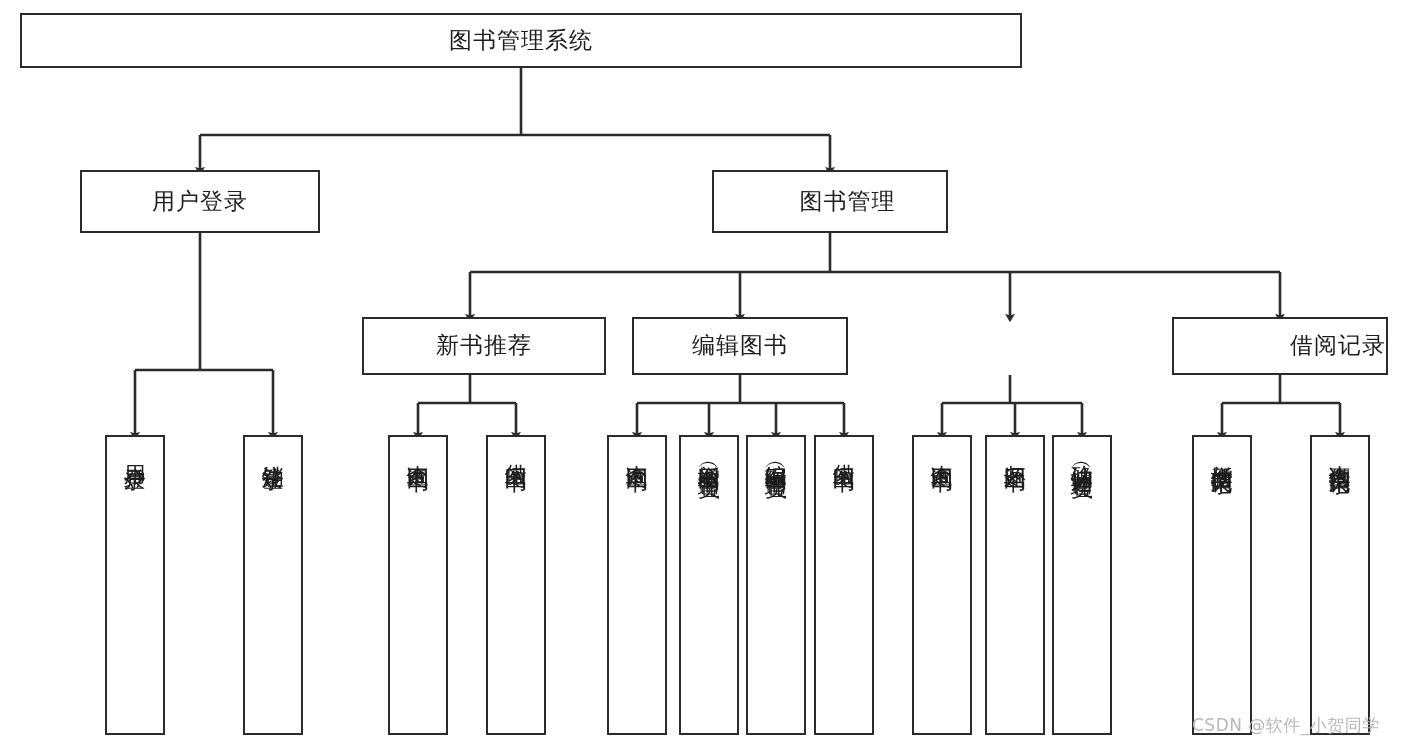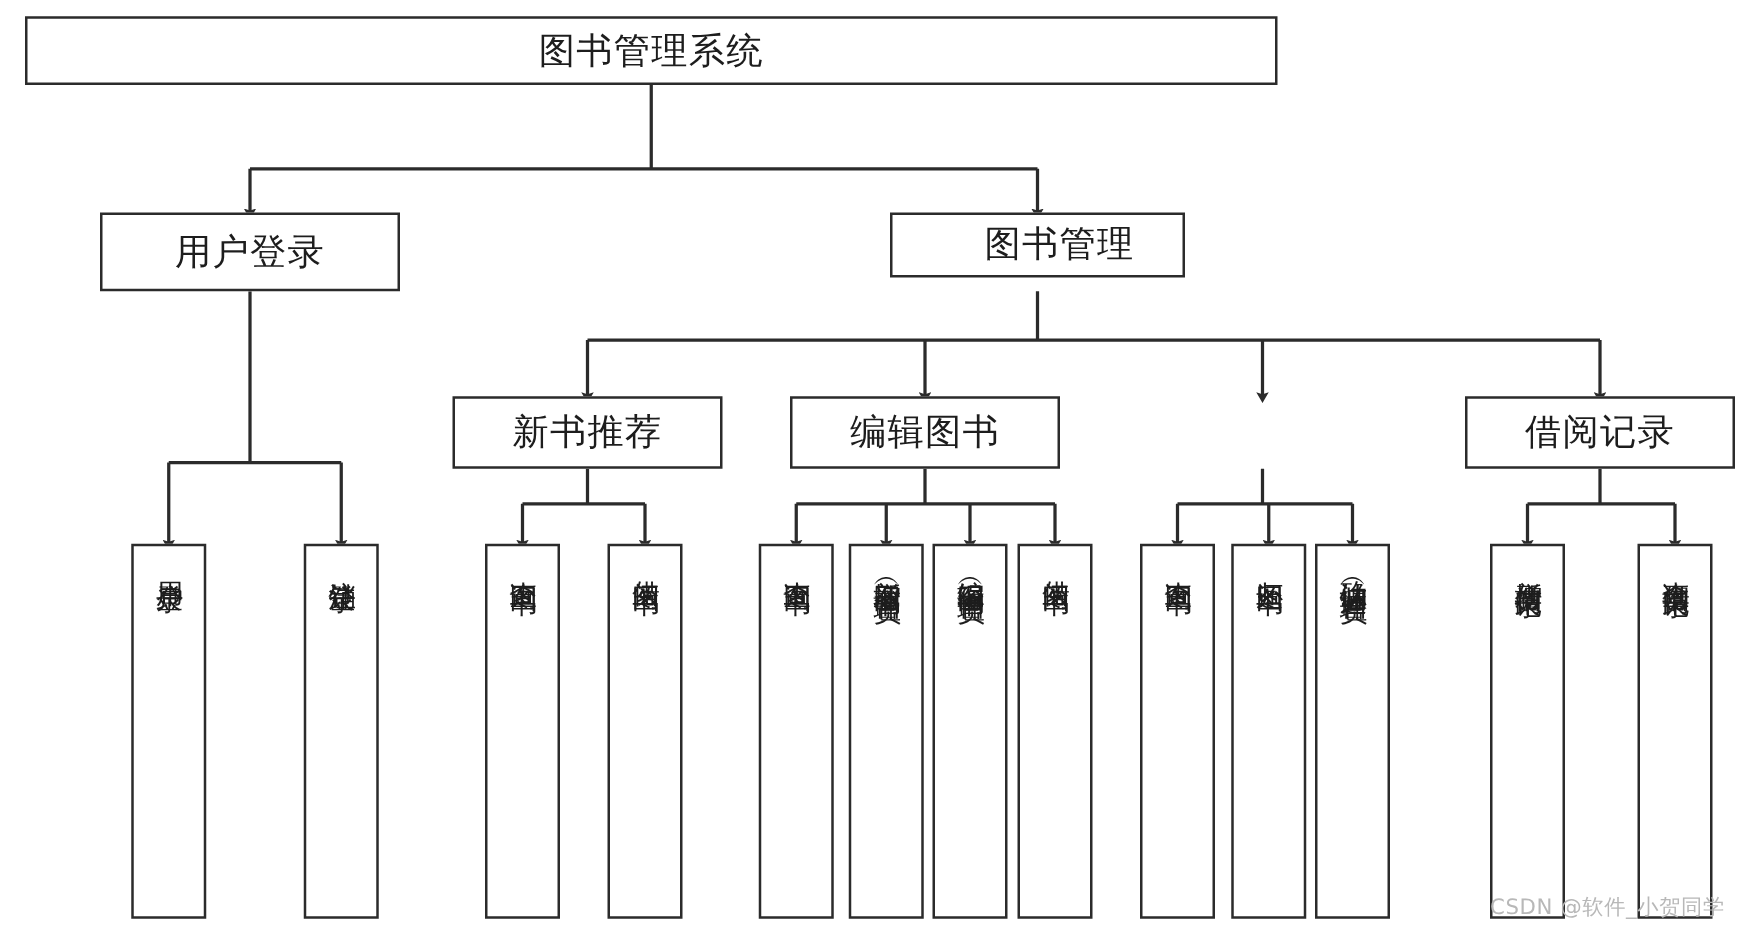--- a/index.html
+++ b/index.html
@@ -31,21 +31,21 @@
     box-sizing: border-box;
     background: #ffffff;
     border: 2px solid #2b2b2b;
     display: flex;
     align-items: center;
     justify-content: center;
     color: #1d1d1d;
     z-index: 2;
   }
   .node.horiz {
-    font-size: 29px;
+    font-size: 23px;
     letter-spacing: 1px;
     line-height: 1.1;
   }
   .node.vert {
     padding: 10px 0;
     align-items: flex-start;
     justify-content: center;
   }
   .node.vert .vlabel {
     writing-mode: vertical-rl;
@@ -112,31 +112,31 @@
       </g>
   </svg>
 
   <div class="node horiz" style="left: 20px; top: 13px; width: 1002px; height: 55px;">
     <span class="label">图书管理系统</span>
   </div>
 
   <div class="node horiz" style="left: 80px; top: 170px; width: 240px; height: 63px;">
     <span class="label">用户登录</span>
   </div>
-  <div class="node horiz" style="left: 712px; top: 170px; width: 236px; height: 52px; padding-left: 35px;">
+  <div class="node horiz" style="left: 712px; top: 170px; width: 236px; height: 63px; padding-left: 35px;">
     <span class="label">图书管理</span>
   </div>
 
-  <div class="node horiz" style="left: 362px; top: 317px; width: 216px; height: 58px;">
+  <div class="node horiz" style="left: 362px; top: 317px; width: 244px; height: 58px;">
     <span class="label">新书推荐</span>
   </div>
   <div class="node horiz" style="left: 632px; top: 317px; width: 216px; height: 58px;">
     <span class="label">编辑图书</span>
   </div>
-  <div class="node horiz" style="left: 1172px; top: 317px; width: 216px; height: 58px;">
+  <div class="node horiz" style="left: 1172px; top: 317px; width: 216px; height: 58px; justify-content: flex-end;">
     <span class="label">借阅记录</span>
   </div>
 
   <div class="node vert" style="left: 105px; top: 435px; width: 60px; height: 300px;">
     <span class="vlabel">用户登录</span>
   </div>
   <div class="node vert" style="left: 243px; top: 435px; width: 60px; height: 300px;">
     <span class="vlabel">注销登录</span>
   </div>
   <div class="node vert" style="left: 388px; top: 435px; width: 60px; height: 300px;">

